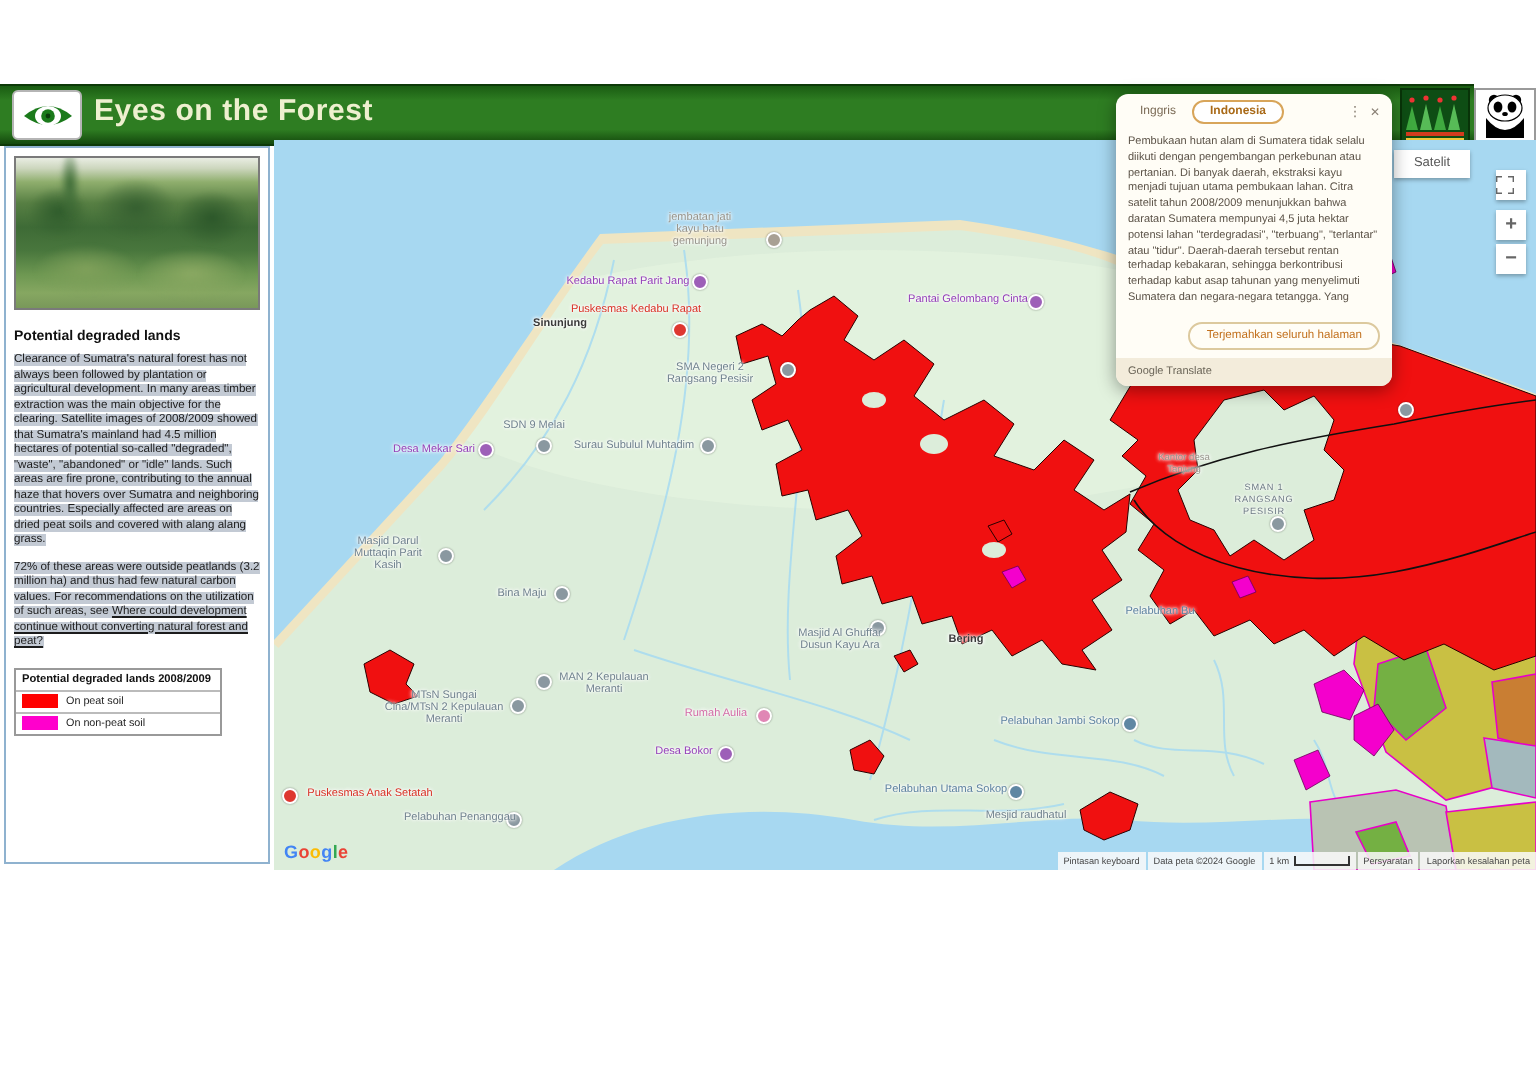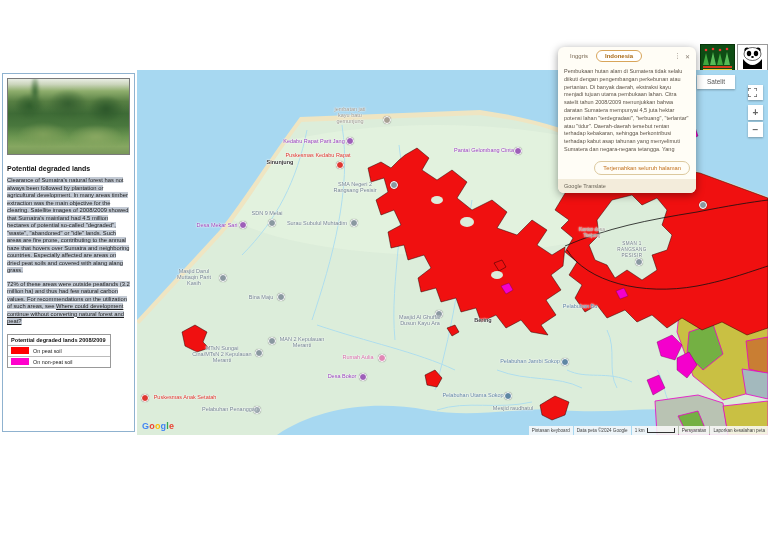--- a/index.html
+++ b/index.html
@@ -84,20 +84,31 @@
   .gt-btn-row{text-align:right;padding:2px 6px 4px;}
   .gt-btn{font-family:inherit;font-size:5.8px;color:#c2701d;background:#fffdf6;
           border:1px solid #dcc99e;border-radius:9px;padding:3px 8px;cursor:pointer;}
   .gt-footer{background:#f3ecdb;font-size:5.5px;color:#6b6558;padding:4px 6px;}
 </style>
 </head>
 <body>
 
 <div class="page">
 
+  <div class="header">
+    <div class="eof-logo">
+      <svg width="26" height="17" viewBox="0 0 26 17">
+        <path d="M1,9 Q13,-1 25,9 Q13,18 1,9 Z" fill="#1b7a1b"></path>
+        <ellipse cx="13" cy="9" rx="6.5" ry="5" fill="#fff"></ellipse>
+        <circle cx="13" cy="9" r="3.4" fill="#1b7a1b"></circle>
+        <circle cx="13" cy="9" r="1.2" fill="#0b3c0b"></circle>
+      </svg>
+    </div>
+    <div class="header-title">Eyes on the Forest</div>
+  </div>
 
   <div class="logo-trees">
     <svg width="33" height="30" viewBox="0 0 33 30">
       <rect width="33" height="30" fill="#0e4d14"></rect>
       <circle cx="5" cy="5" r="1.3" fill="#e33"></circle>
         <circle cx="12" cy="4" r="1.3" fill="#e33"></circle>
       <circle cx="19" cy="5" r="1.3" fill="#e33"></circle>
         <circle cx="26" cy="4" r="1.3" fill="#e33"></circle>
       <path d="M2,20 L5,8 L8,20 Z" fill="#3fa93f"></path>
         <path d="M9,20 L12,7 L15,20 Z" fill="#57bb57"></path>

